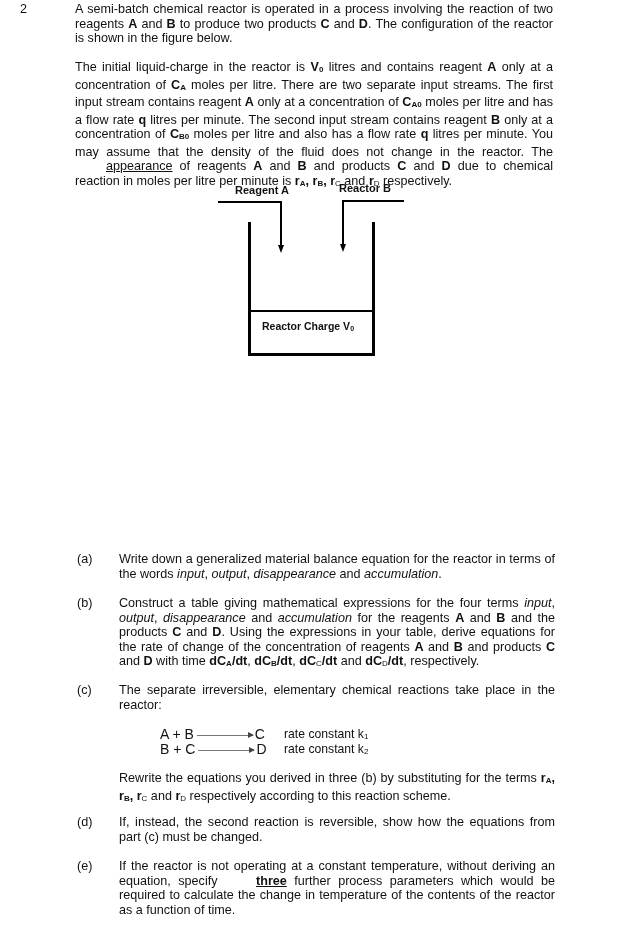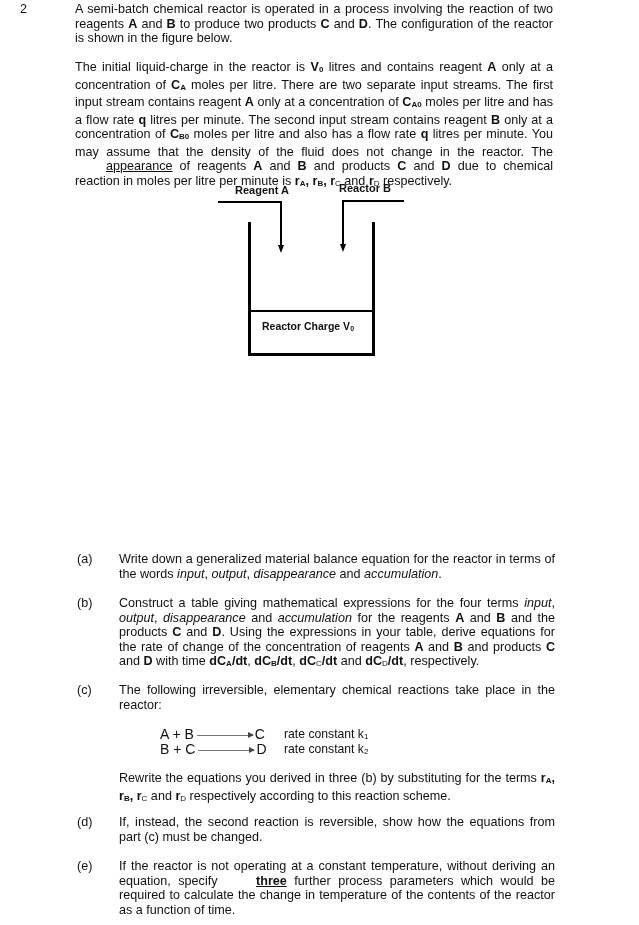--- a/index.html
+++ b/index.html
@@ -80,21 +80,21 @@
 <p class="part-text" style="top:552px;">
   <span>Write down a generalized material balance equation for the reactor in terms of the words </span><i>input</i><span>, </span><i>output</i><span>, </span><i>disappearance</i><span> and </span><i>accumulation</i><span>.</span>
 </p>
 
 <div class="part-label" style="top:596px;">(b)</div>
 <p class="part-text" style="top:596px;">
   <span>Construct a table giving mathematical expressions for the four terms </span><i>input</i><span>, </span><i>output</i><span>, </span><i>disappearance</i><span> and </span><i>accumulation</i><span> for the reagents </span><b>A</b><span> and </span><b>B</b><span> and the products </span><b>C</b><span> and </span><b>D</b><span>.  Using the expressions in your table, derive equations for the rate of change of the concentration of reagents </span><b>A</b><span> and </span><b>B</b><span> and products </span><b>C</b><span> and </span><b>D</b><span> with time </span><b>dC</b><span class="sub">A</span><b>/dt</b><span>, </span><b>dC</b><span class="sub">B</span><b>/dt</b><span>, </span><b>dC</b><span class="sub-n">C</span><b>/dt</b><span> and </span><b>dC</b><span class="sub-n">D</span><b>/dt</b><span>, respectively.</span>
 </p>
 
 <div class="part-label" style="top:683px;">(c)</div>
-<p class="part-text" style="top:683px;">The following irreversible, elementary chemical reactions take place in the reactor:</p>
+<p class="part-text" style="top:683px;">The separate irreversible, elementary chemical reactions take place in the reactor:</p>
 
 <div>
   <div class="rxn-row" style="top:727px;">
     <span>A + B</span><span class="rxn-arrow"></span><span>C</span>
   </div>
   <div class="rate" style="top:727px;"><span>rate constant k</span><span class="sub-n">1</span></div>
 
   <div class="rxn-row" style="top:742px;">
     <span>B + C</span><span class="rxn-arrow"></span><span>D</span>
   </div>

